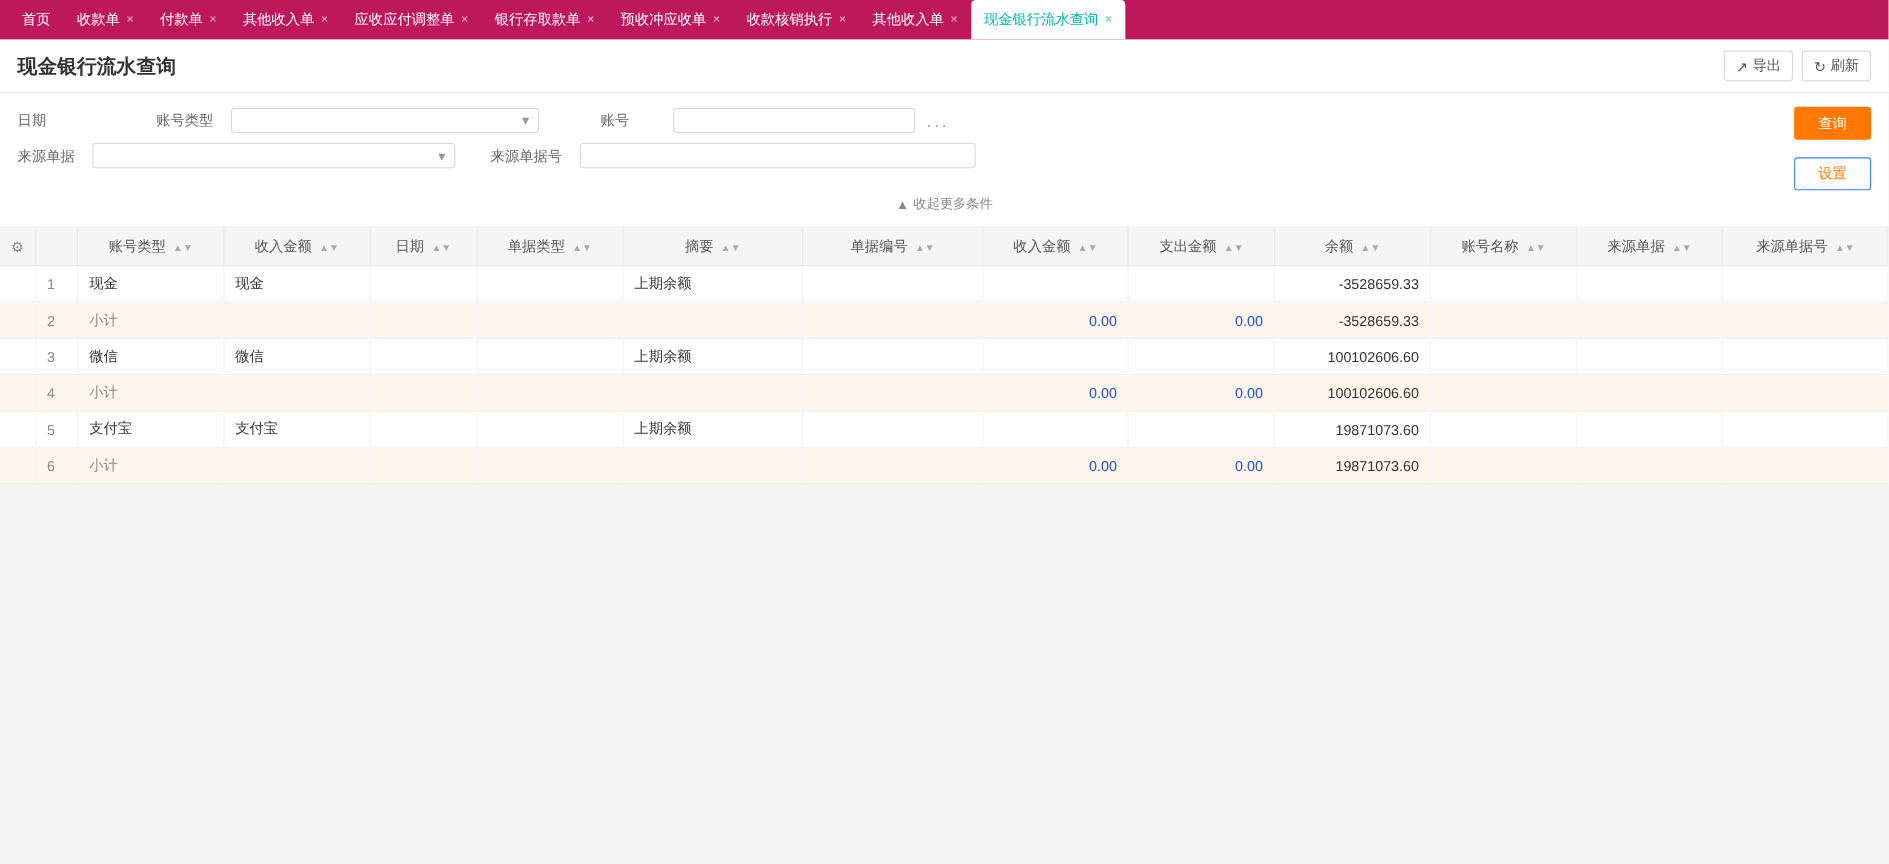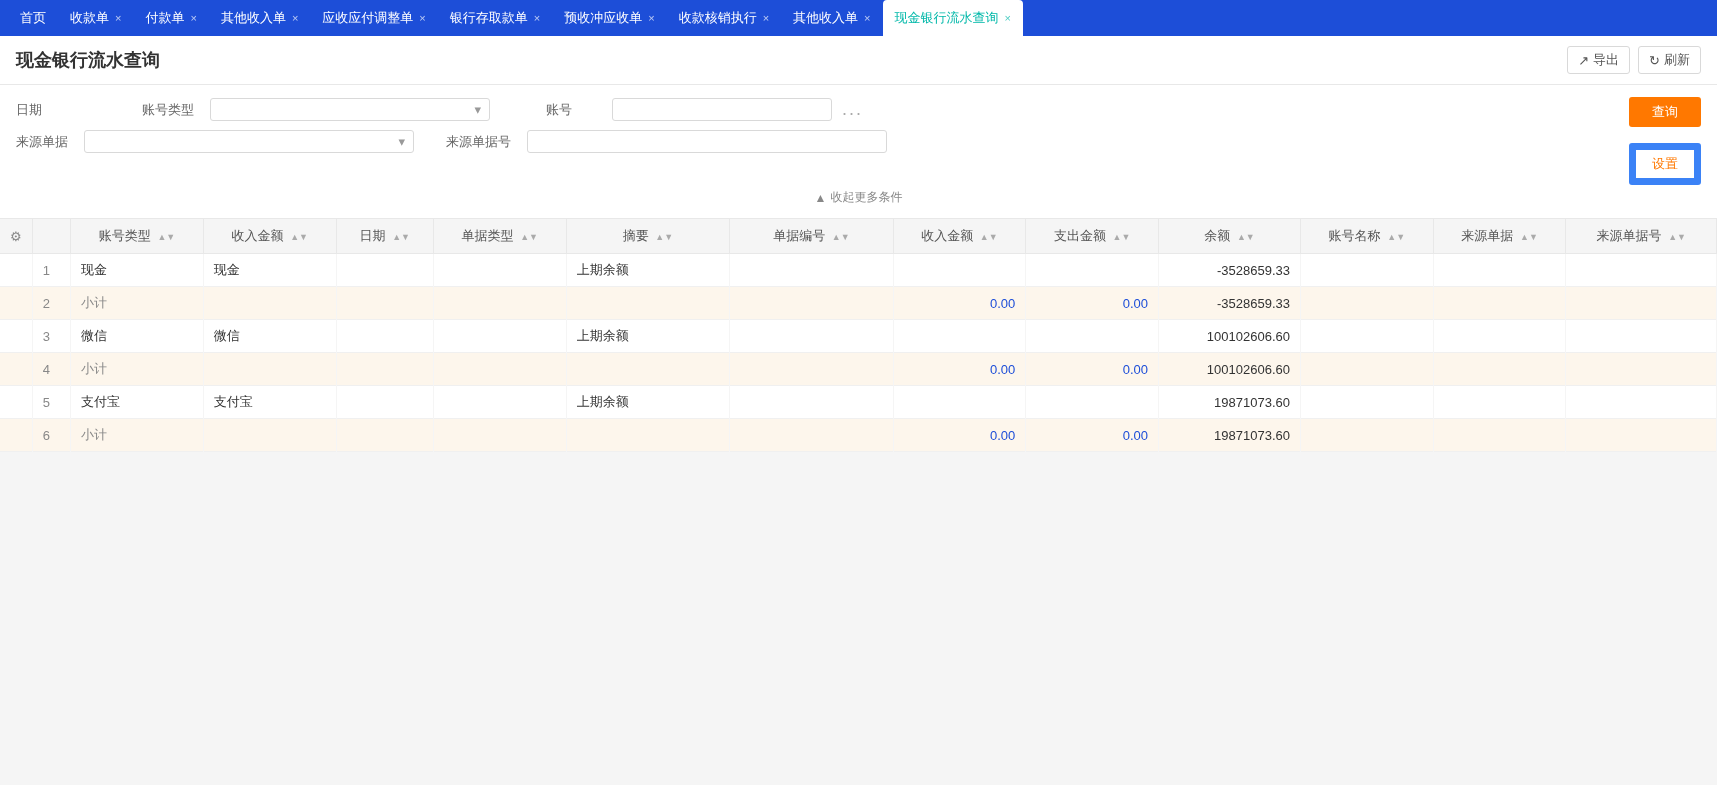--- a/index.html
+++ b/index.html
@@ -1,20 +1,20 @@
 <!DOCTYPE html>
 <html><head>
   <meta charset="utf-8">
   <style>
     * { box-sizing: border-box; margin: 0; padding: 0; }
     body { font-family: 'Microsoft YaHei', Arial, sans-serif; font-size: 13px; background: #f5f5f5; color: #333; }
 
     
     .top-nav {
-      background: #1d4ed8;
+      background: #be185d;
       display: flex;
       align-items: flex-start;
       height: 36px;
       padding: 0 8px;
       overflow: hidden;
     }
     .nav-item {
       color: #fff;
       padding: 0 12px;
       height: 36px;
@@ -220,21 +220,21 @@
 
         <span class="filter-label" style="margin-left:16px;">来源单据号</span>
         <input class="filter-input" style="min-width: 360px;">
       </div>
     </div>
 
     <div style="display:flex; flex-direction:column; gap:16px; min-width:70px; padding-top:0;">
       <button style="background:#ff7800; color:#fff; border:none; padding:6px 18px; border-radius:3px; cursor:pointer; font-size:13px;">
         <span>查询</span>
       </button>
-      <button style="background:#fff; color:#ff7800; border:7px solid #3b82f6; padding:5px 16px; border-radius:3px; cursor:pointer; font-size:13px;">
+      <button style="background:#fff; color:#ff7800; border:1px solid #3b82f6; padding:5px 16px; border-radius:3px; cursor:pointer; font-size:13px;">
         <span>设置</span>
       </button>
     </div>
   </div>
 
   <div class="collapse-bar">
     <span>▲</span>
     <span>收起更多条件</span>
   </div>
 </div>

